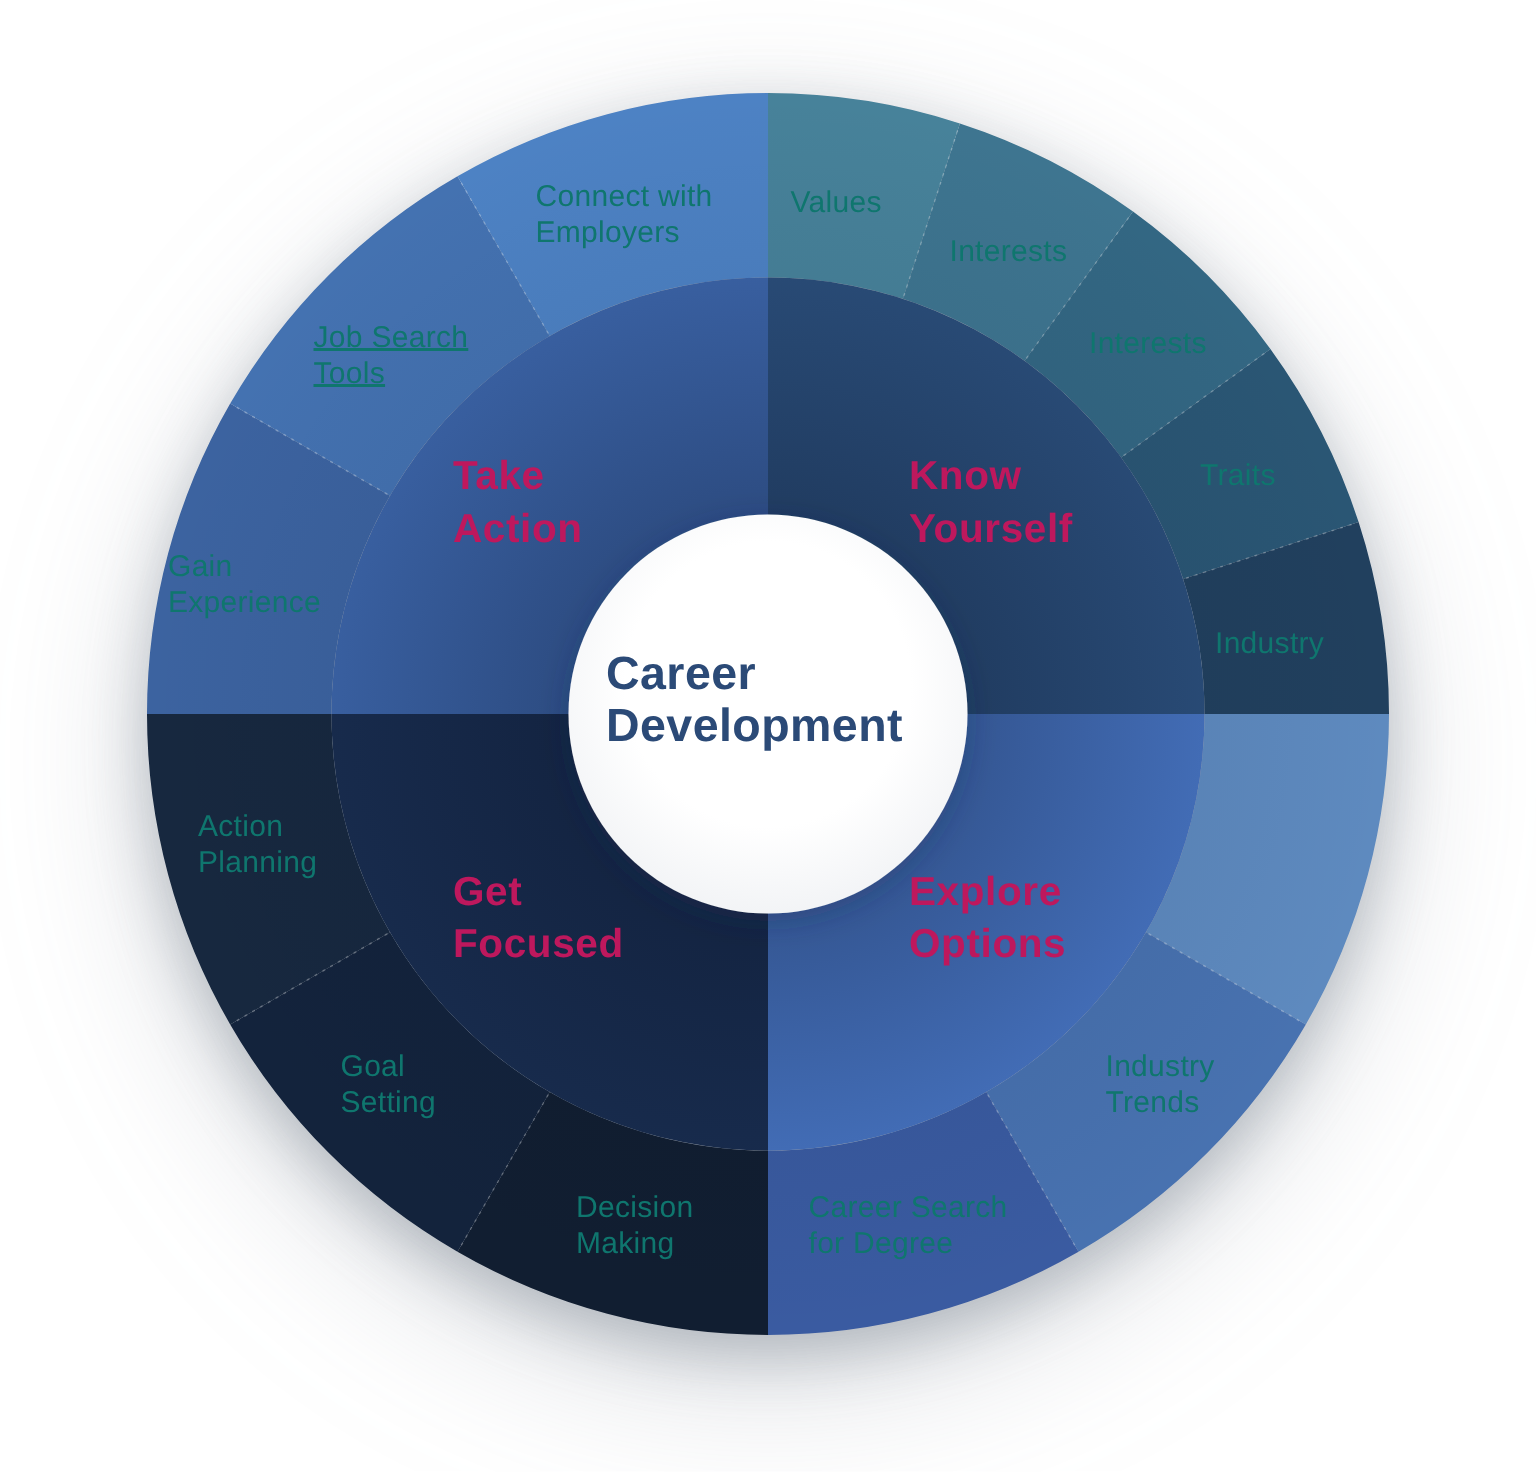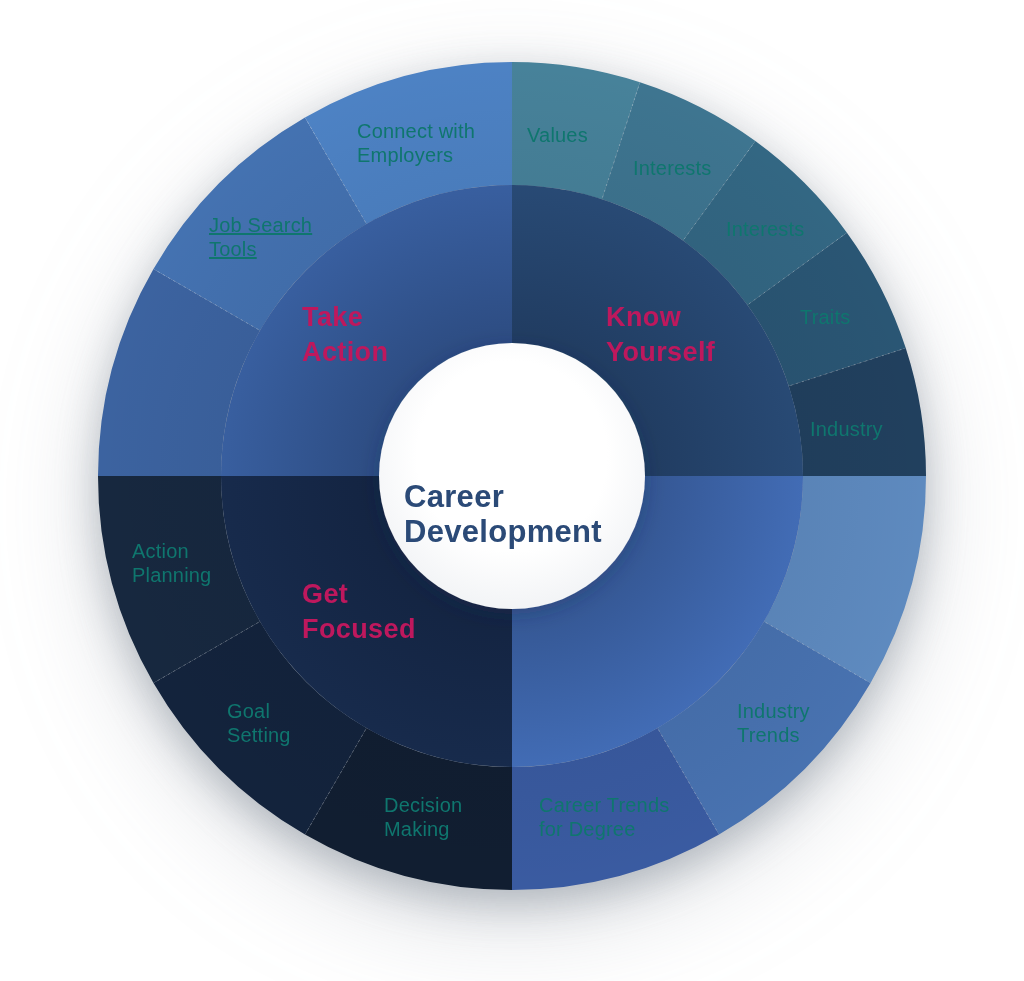--- a/index.html
+++ b/index.html
@@ -4,21 +4,21 @@
 <title>Career Development</title>
 <style>
   html,body{margin:0;padding:0;background:#ffffff;}
   body{width:1024px;height:981px;overflow:hidden;font-family:"Liberation Sans",sans-serif;}
   .stage{position:relative;width:1024px;height:981px;background:#ffffff;}
   #wheel-svg{position:absolute;left:0;top:0;
     filter:drop-shadow(0 14px 20px rgba(108,118,132,.42)) drop-shadow(0 26px 48px rgba(120,128,142,.26));}
   .slabel,.qlabel,.hub-label{position:absolute;white-space:pre-line;pointer-events:none;}
   .slabel{font-size:20px;line-height:1.18;color:#0f766e;letter-spacing:.2px;}
   .qlabel{font-size:27px;line-height:1.3;font-weight:700;color:#be185d;letter-spacing:.4px;}
-  .hub-label{font-size:31px;line-height:1.14;font-weight:700;color:#2b4a77;letter-spacing:.3px;margin-top:48px;}
+  .hub-label{font-size:31px;line-height:1.14;font-weight:700;color:#2b4a77;letter-spacing:.3px;}
 </style>
 </head>
 <body>
 
 <div class="stage">
   <svg id="wheel-svg" width="1024" height="981" viewBox="0 0 1024 981">
       <defs>
         <radialGradient id="depth" gradientUnits="userSpaceOnUse" cx="512" cy="476" r="414">
           <stop offset="0" stop-color="#070e20" stop-opacity="0.30"></stop>
           <stop offset="0.34" stop-color="#070e20" stop-opacity="0.26"></stop>
@@ -65,35 +65,39 @@
       <circle cx="512" cy="476" r="133" fill="url(#hubg)" filter="url(#hubshadow)"></circle>
     </svg>
 
   <div class="slabel" style="left: 527px; top: 124px;">Values</div>
   <div class="slabel" style="left: 633px; top: 157px;">Interests</div>
   <div class="slabel" style="left: 726px; top: 218px;">Interests</div>
   <div class="slabel" style="left: 800px; top: 306px;">Traits</div>
   <div class="slabel" style="left: 810px; top: 418px;">Industry</div>
   <div class="slabel" style="left: 737px; top: 700px;">Industry
 Trends</div>
-  <div class="slabel" style="left: 539px; top: 794px;">Career Trends
+  <div class="slabel" style="left: 539px; top: 794px;">Career Search
 for Degree</div>
   <div class="slabel" style="left: 384px; top: 794px;">Decision
 Making</div>
   <div class="slabel" style="left: 227px; top: 700px;">Goal
 Setting</div>
   <div class="slabel" style="left: 132px; top: 540px;">Action
 Planning</div>
+  <div class="slabel" style="left: 112px; top: 367px;">Gain
+Experience</div>
   <div class="slabel" style="left: 209px; top: 214px; text-decoration: underline;">Job Search
 Tools</div>
   <div class="slabel" style="left: 357px; top: 120px;">Connect with
 Employers</div>
 
   <div class="qlabel" style="left: 606px; top: 300px;">Know
 Yourself</div>
+  <div class="qlabel" style="left: 606px; top: 577px;">Explore
+Options</div>
   <div class="qlabel" style="left: 302px; top: 577px;">Get
 Focused</div>
   <div class="qlabel" style="left: 302px; top: 300px;">Take
 Action</div>
 
   <div class="hub-label" style="left: 404px; top: 431px;">Career
 Development</div>
 </div>
 
 </body></html>

